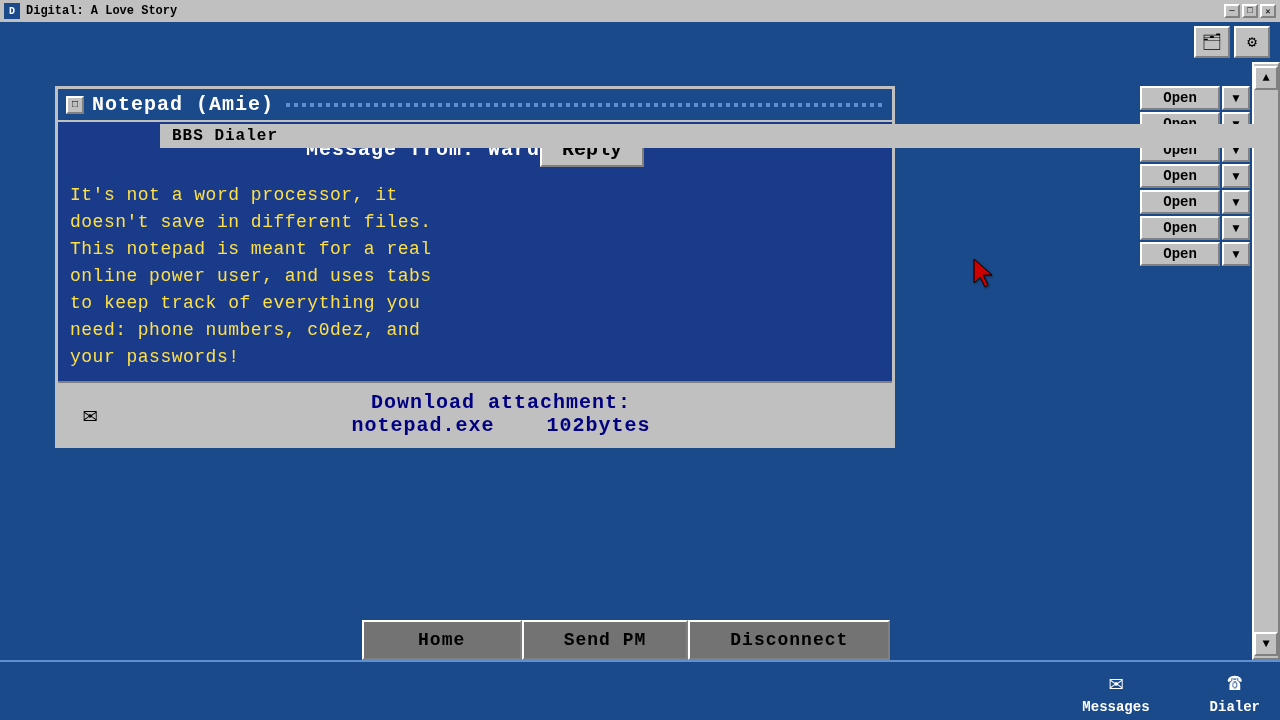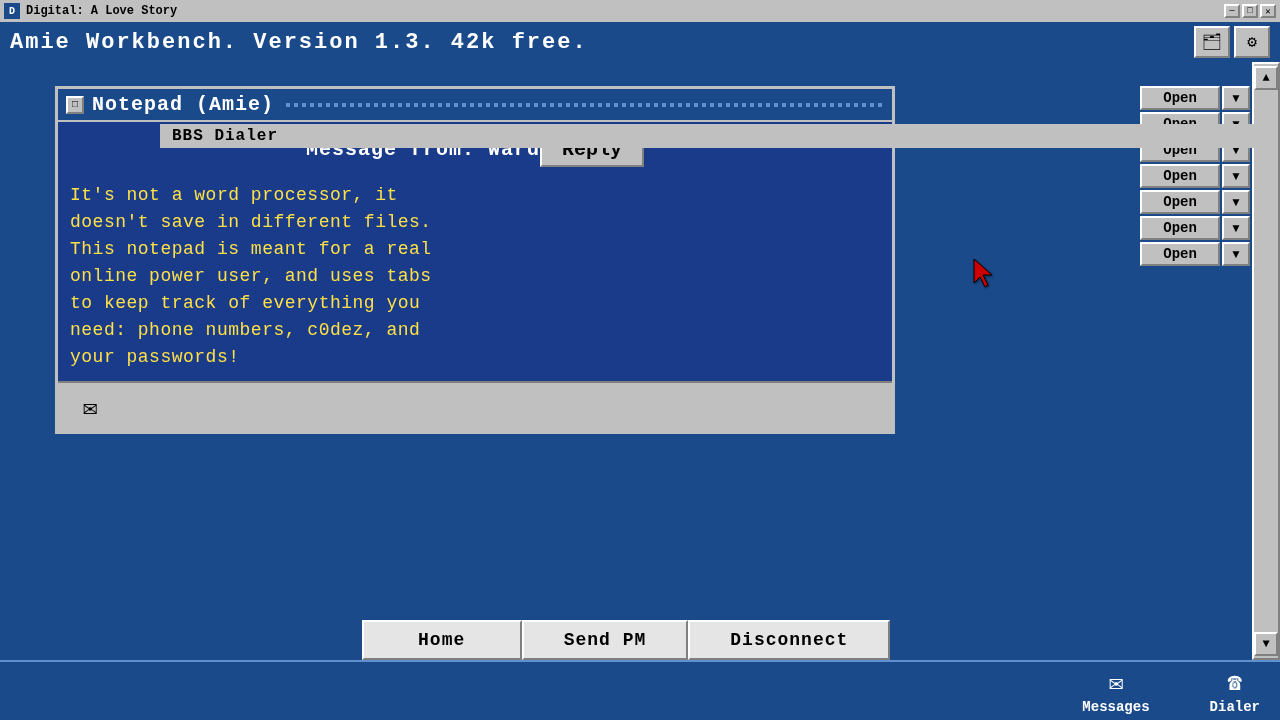--- a/index.html
+++ b/index.html
@@ -312,21 +312,21 @@
     .bottom-nav {
       position: absolute;
       bottom: 60px;
       left: 0;
       right: 28px;
       display: flex;
       justify-content: center;
       gap: 0;
     }
     .nav-btn {
-      background: #e5e5e5;
+      background: #737373;
       border: 2px solid;
       border-color: #fff #808080 #808080 #fff;
       padding: 8px 40px;
       font-size: 18px;
       font-weight: bold;
       font-family: 'Courier New', monospace;
       cursor: pointer;
       min-width: 160px;
       text-align: center;
       letter-spacing: 1px;
@@ -390,21 +390,20 @@
     <span class="title-bar-title">Digital: A Love Story</span>
   </div>
   <div class="title-bar-buttons">
     <div class="title-btn">—</div>
     <div class="title-btn">□</div>
     <div class="title-btn">✕</div>
   </div>
 </div>
 
 <div class="menu-bar">
-  <span class="menu-bar-text">Amie Workbench.   Version 1.3.   42k free.</span>
   <div class="menu-bar-right">
     <div class="menu-icon-btn">
       <span style="font-size:16px;">🗂</span>
     </div>
     <div class="menu-icon-btn">
       <span style="font-size:16px;">⚙</span>
     </div>
   </div>
 </div>
 
@@ -466,20 +465,24 @@
       </div>
       <div class="message-body">
         <span>It's not a word processor, it<br>doesn't save in different files.<br>This notepad is meant for a real<br>online power user, and uses tabs<br>to keep track of everything you<br>need: phone numbers, c0dez, and<br>your passwords!</span>
       </div>
     </div>
 
     <div class="attachment-area">
       <div class="attachment-icon">
         <span>✉</span>
       </div>
+      <div class="attachment-text">
+        <span>Download attachment:</span><br>
+        <span>notepad.exe</span>&nbsp;&nbsp;&nbsp;&nbsp;<span>102bytes</span>
+      </div>
     </div>
   </div>
 
   <div class="bottom-nav">
     <button class="nav-btn">Home</button>
     <button class="nav-btn">Send PM</button>
     <button class="nav-btn">Disconnect</button>
   </div>
 
   <div class="cursor-arrow">

